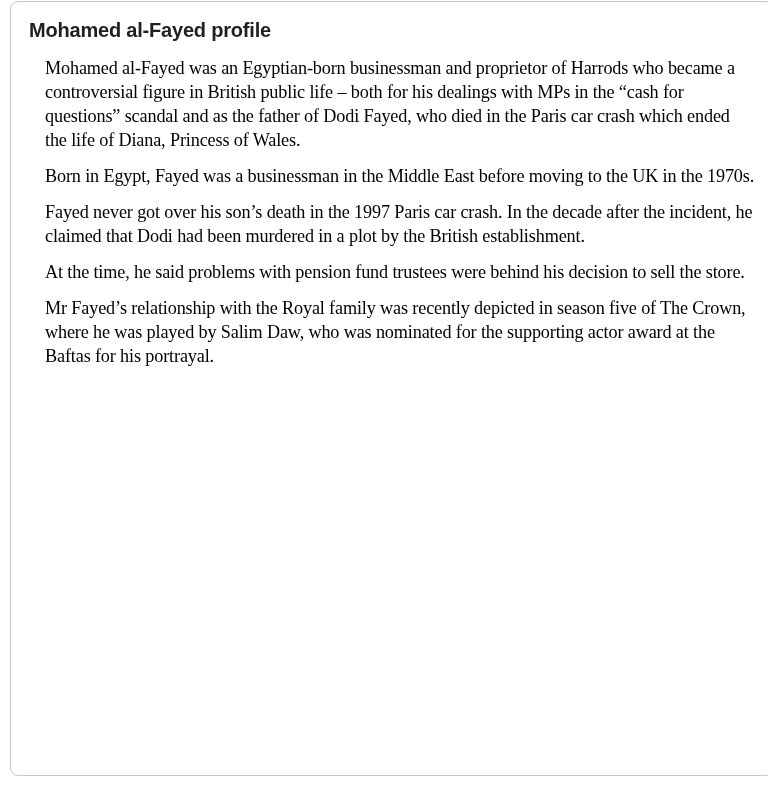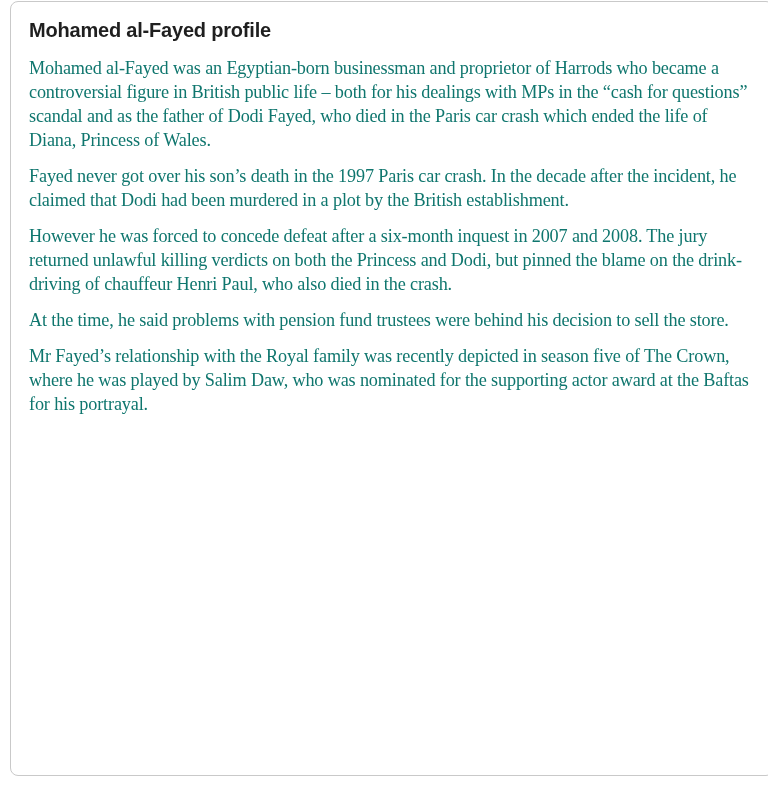--- a/index.html
+++ b/index.html
@@ -20,28 +20,28 @@
       font-size: 20px;
       color: #1f1f1f;
       margin: 0 0 12px 0;
       line-height: 28px;
       letter-spacing: -0.2px;
     }
     .para {
       font-family: "Liberation Serif", serif;
       font-size: 18.2px;
       line-height: 24px;
-      color: #0f766e;
-      margin: 0 0 12px 0;
+      color: #000000;
+      margin: 0 0 12px 16px;
       letter-spacing: -0.15px;
     }
   </style>
 </head>
 <body>
 
 <div class="card">
   <h2 class="title">Mohamed al-Fayed profile</h2>
   <p class="para">Mohamed al-Fayed was an Egyptian-born businessman and proprietor of Harrods who became a controversial figure in British public life – both for his dealings with MPs in the “cash for questions” scandal and as the father of Dodi Fayed, who died in the Paris car crash which ended the life of Diana, Princess of Wales.</p>
+  <p class="para">Born in Egypt, Fayed was a businessman in the Middle East before moving to the UK in the 1970s.</p>
   <p class="para">Fayed never got over his son’s death in the 1997 Paris car crash. In the decade after the incident, he claimed that Dodi had been murdered in a plot by the British establishment.</p>
-  <p class="para">However he was forced to concede defeat after a six-month inquest in 2007 and 2008. The jury returned unlawful killing verdicts on both the Princess and Dodi, but pinned the blame on the drink-driving of chauffeur Henri Paul, who also died in the crash.</p>
   <p class="para">At the time, he said problems with pension fund trustees were behind his decision to sell the store.</p>
   <p class="para">Mr Fayed’s relationship with the Royal family was recently depicted in season five of The Crown, where he was played by Salim Daw, who was nominated for the supporting actor award at the Baftas for his portrayal.</p>
 </div>
 
 </body></html>

